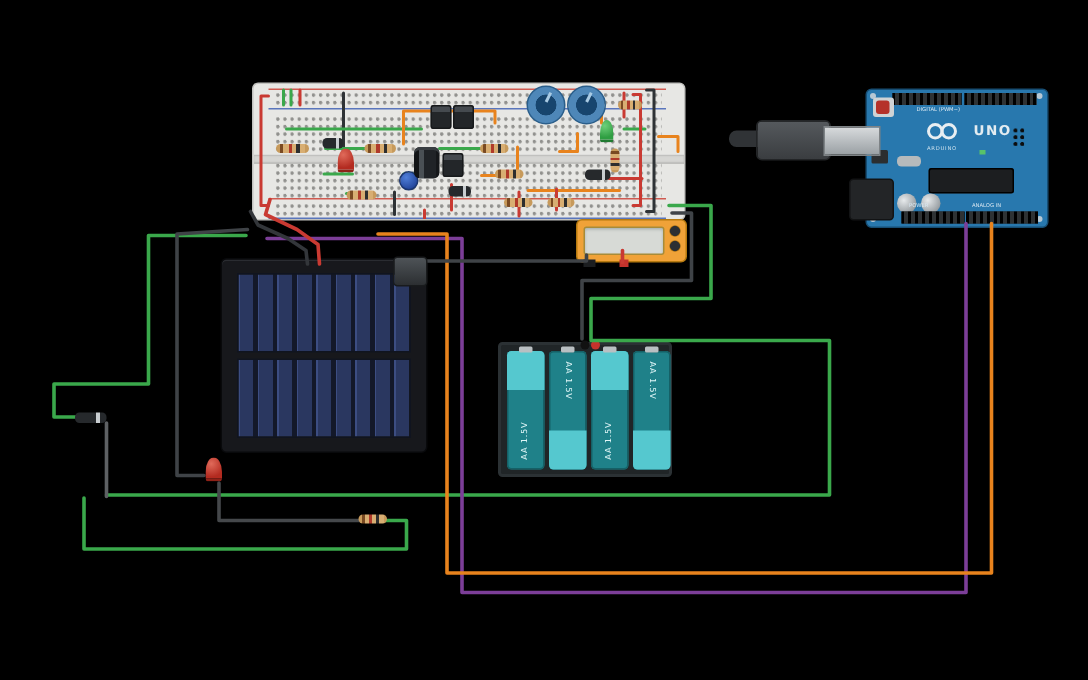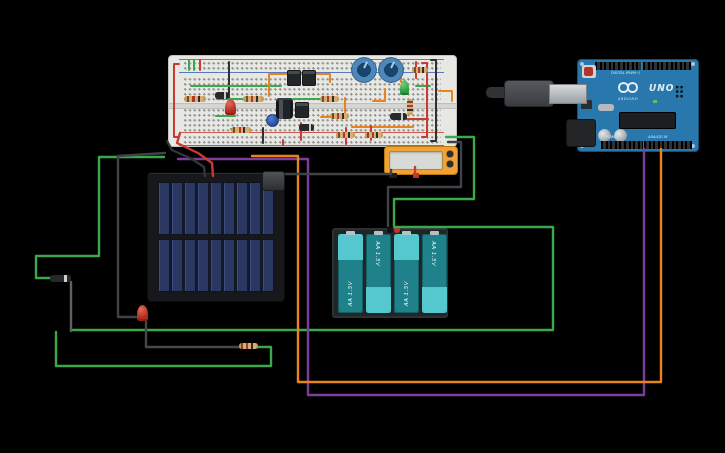--- a/index.html
+++ b/index.html
@@ -1,18 +1,18 @@
 <!DOCTYPE html>
 <html><head>
 <meta charset="utf-8">
 <style>
   html,body{margin:0;padding:0;background:#000;}
   .scene{position:relative;width:725px;height:453px;background:#000;overflow:hidden;
          font-family:"DejaVu Sans",sans-serif;}
-  .abs{position:absolute;font-style:italic;}
+  .abs{position:absolute;}
 
   
   .breadboard{left:168px;top:55px;width:287px;height:90px;background:#E7E7E4;
               border:1px solid #c2c2bf;border-radius:4px;}
   .bbs{position:absolute;left:14px;width:258px;
        background-image:radial-gradient(circle at 2.2px 2.4px,#91918e 1px,rgba(0,0,0,0) 1.35px);
        background-size:4.75px 5px;}
   .bbs.s1{top:5px;height:10px;}  .bbs.s2{top:21px;height:25px;}
   .bbs.s3{top:52px;height:25px;} .bbs.s4{top:79px;height:10px;}
   .rl{position:absolute;left:10px;right:12px;height:1px;}

